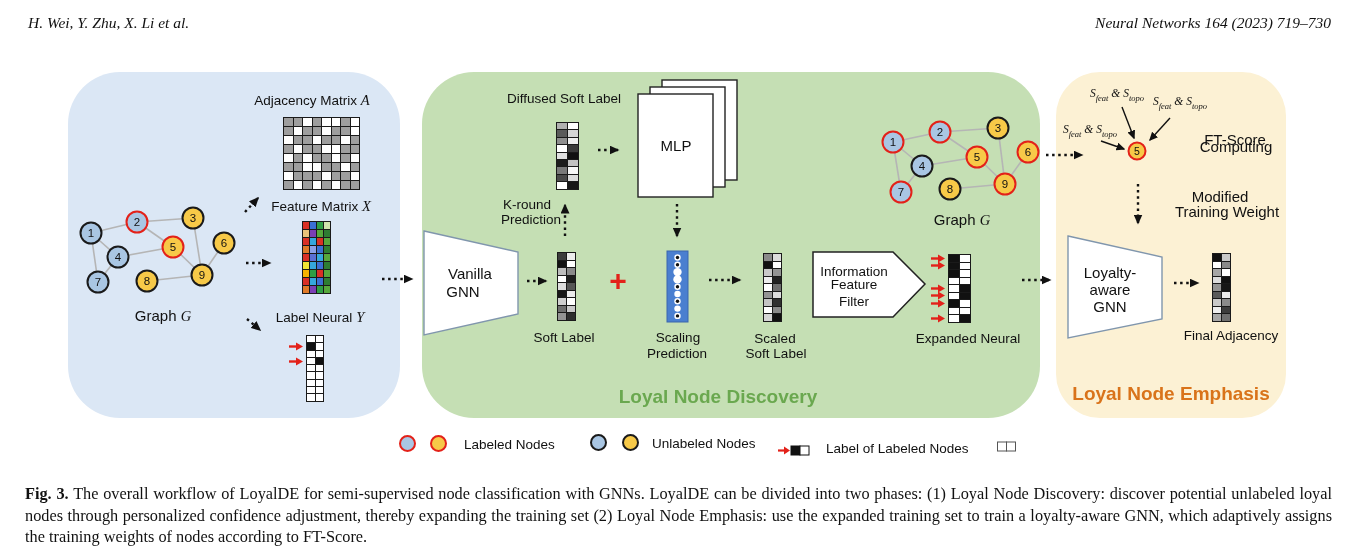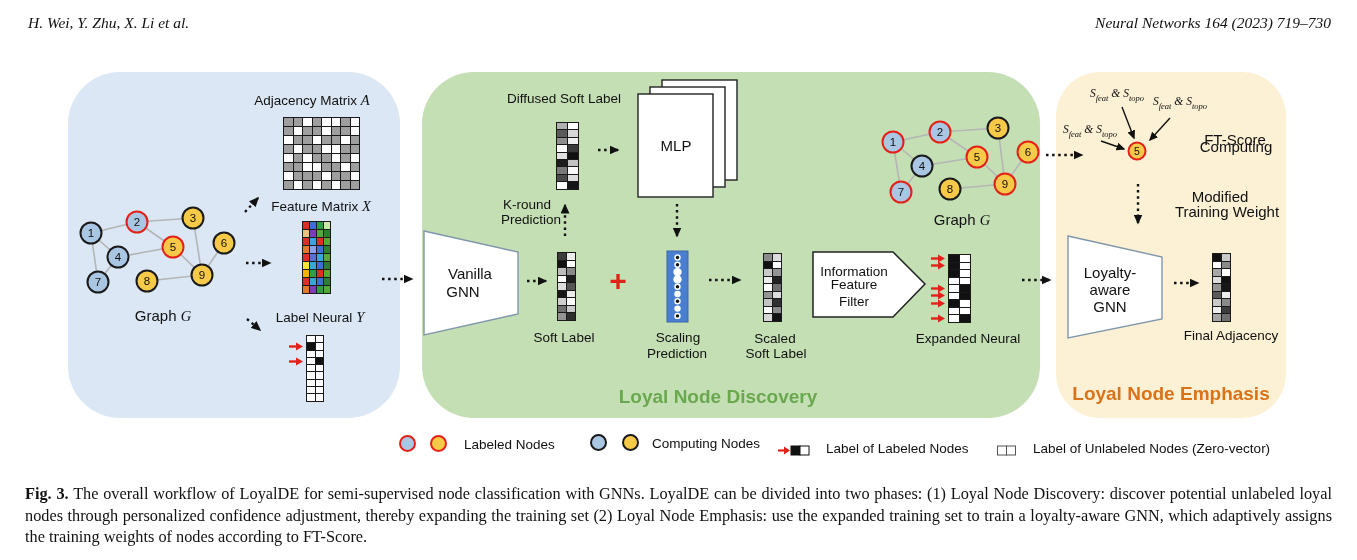--- a/index.html
+++ b/index.html
@@ -464,37 +464,36 @@
     </div>
 
   <div class="legend-item" style="left:399px;top:435px">
     <span class="lnode" style="background:#a9c6e3;border:2px solid #e32119"></span>
     <span class="lnode" style="background:#f7c948;border:2px solid #e32119;margin-left:14px"></span>
     <span style="margin-left:17px">Labeled Nodes</span>
   </div>
   <div class="legend-item" style="left:590px;top:434px">
     <span class="lnode" style="background:#a9c6e3;border:2px solid #1a1a1a"></span>
     <span class="lnode" style="background:#f7c948;border:2px solid #1a1a1a;margin-left:15px"></span>
-    <span style="margin-left:13px">Computing Nodes</span>
+    <span style="margin-left:13px">Unlabeled Nodes</span>
   </div>
   <div class="legend-item" style="left:778px;top:441px">
     <svg width="32" height="11">
       <line x1="0" y1="5.5" x2="7" y2="5.5" stroke="#e32119" stroke-width="2.2"></line>
       <polygon points="6,1.5 12,5.5 6,9.5" fill="#e32119"></polygon>
       <rect x="13" y="1" width="9" height="9" fill="#111" stroke="#111"></rect>
       <rect x="22" y="1" width="9" height="9" fill="#fff" stroke="#111"></rect>
     </svg>
     <span style="margin-left:16px">Label of Labeled Nodes</span>
   </div>
   <div class="legend-item" style="left:997px;top:441px">
     <svg width="20" height="11">
       <rect x="0.5" y="1" width="9" height="9" fill="#fff" stroke="#555"></rect>
       <rect x="9.5" y="1" width="9" height="9" fill="#fff" stroke="#555"></rect>
     </svg>
-    <span style="margin-left:16px">Label of Unlabeled Nodes (Zero-vector)</span>
   </div>
 
   <div class="caption">
     <b>Fig. 3.</b>
     <span>The overall workflow of LoyalDE for semi-supervised node classification with GNNs. LoyalDE can be divided into two phases: (1) Loyal Node Discovery: discover potential unlabeled loyal nodes through personalized confidence adjustment, thereby expanding the training set (2) Loyal Node Emphasis: use the expanded training set to train a loyalty-aware GNN, which adaptively assigns the training weights of nodes according to FT-Score.</span>
   </div>
 
 <div class="ft" style="left: 1117px; top: 95px;"><span>S</span><sub>feat</sub> &amp; <span>S</span><sub>topo</sub></div>
     <div class="ft" style="left: 1180px; top: 103px;"><span>S</span><sub>feat</sub> &amp; <span>S</span><sub>topo</sub></div>
     <div class="ft" style="left: 1090px; top: 131px;"><span>S</span><sub>feat</sub> &amp; <span>S</span><sub>topo</sub></div>

